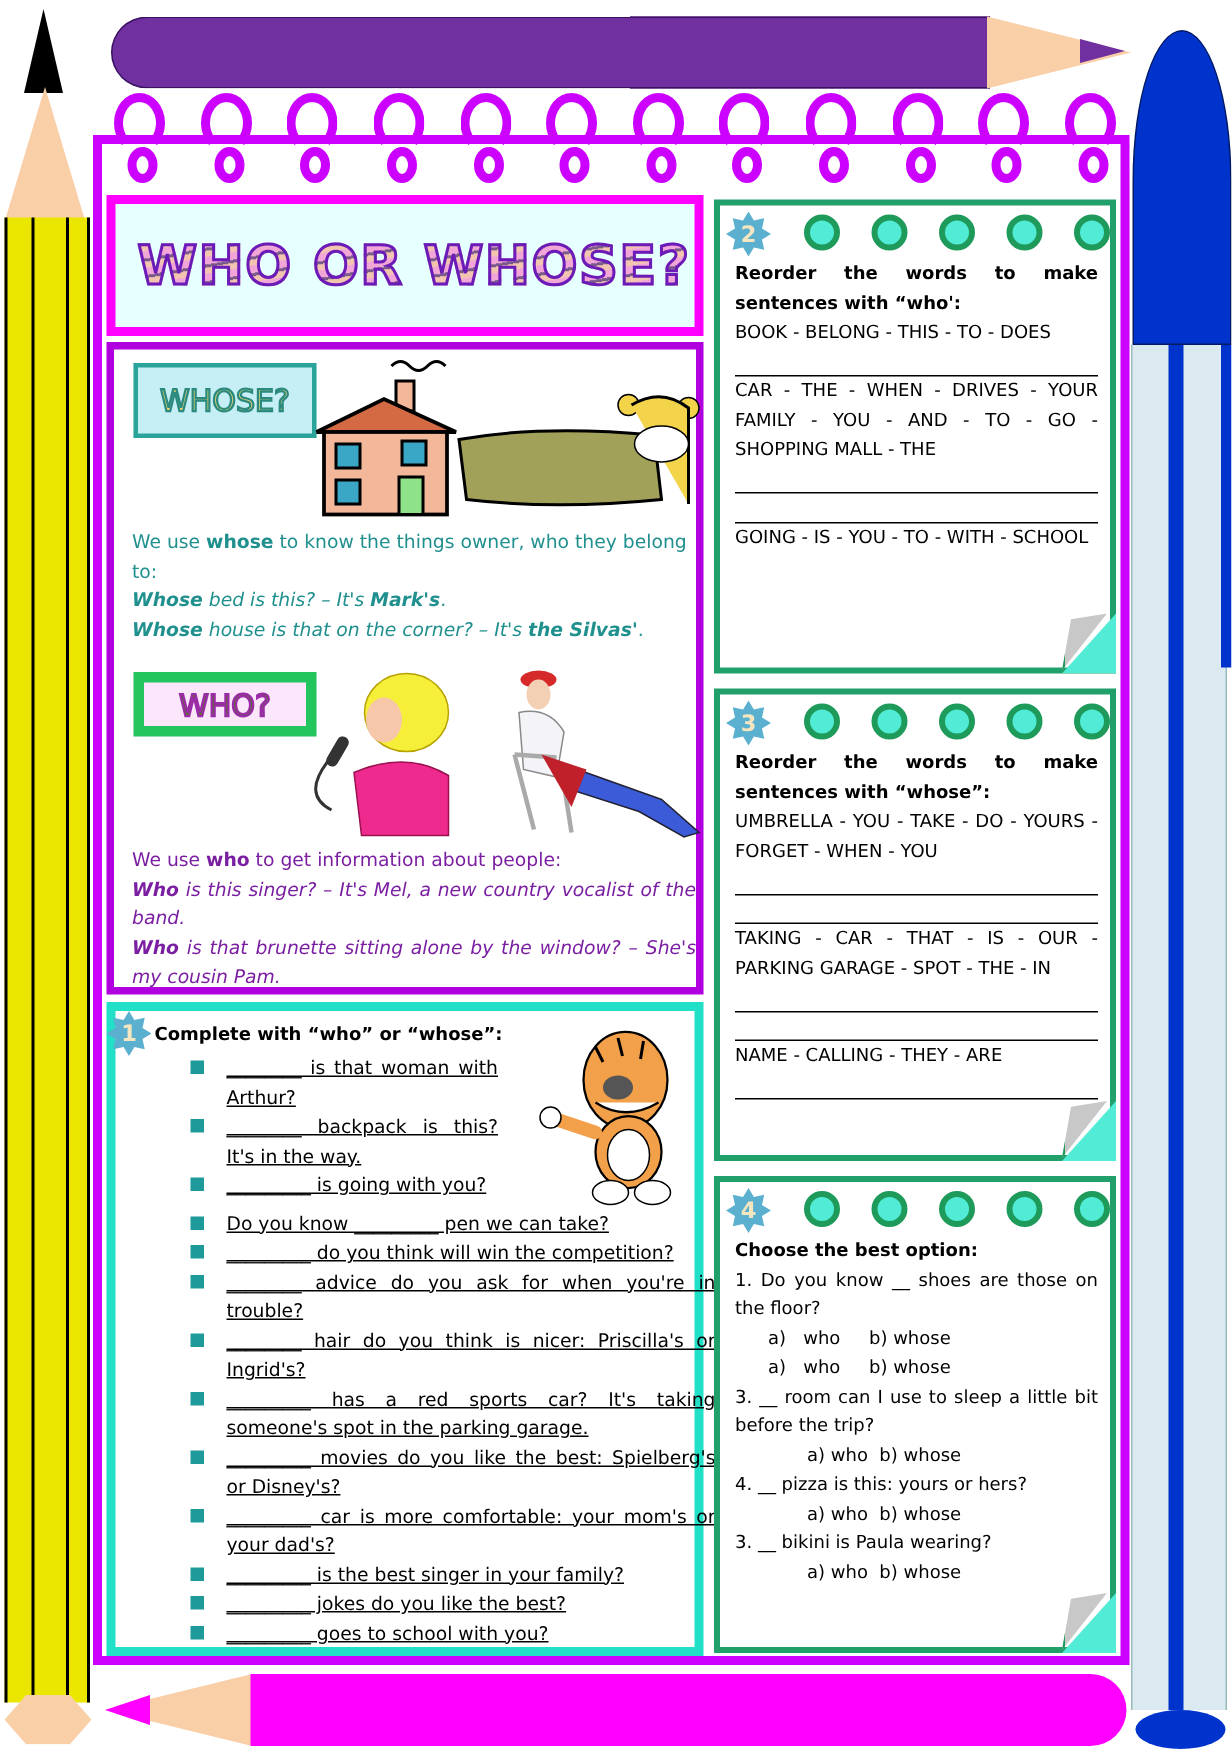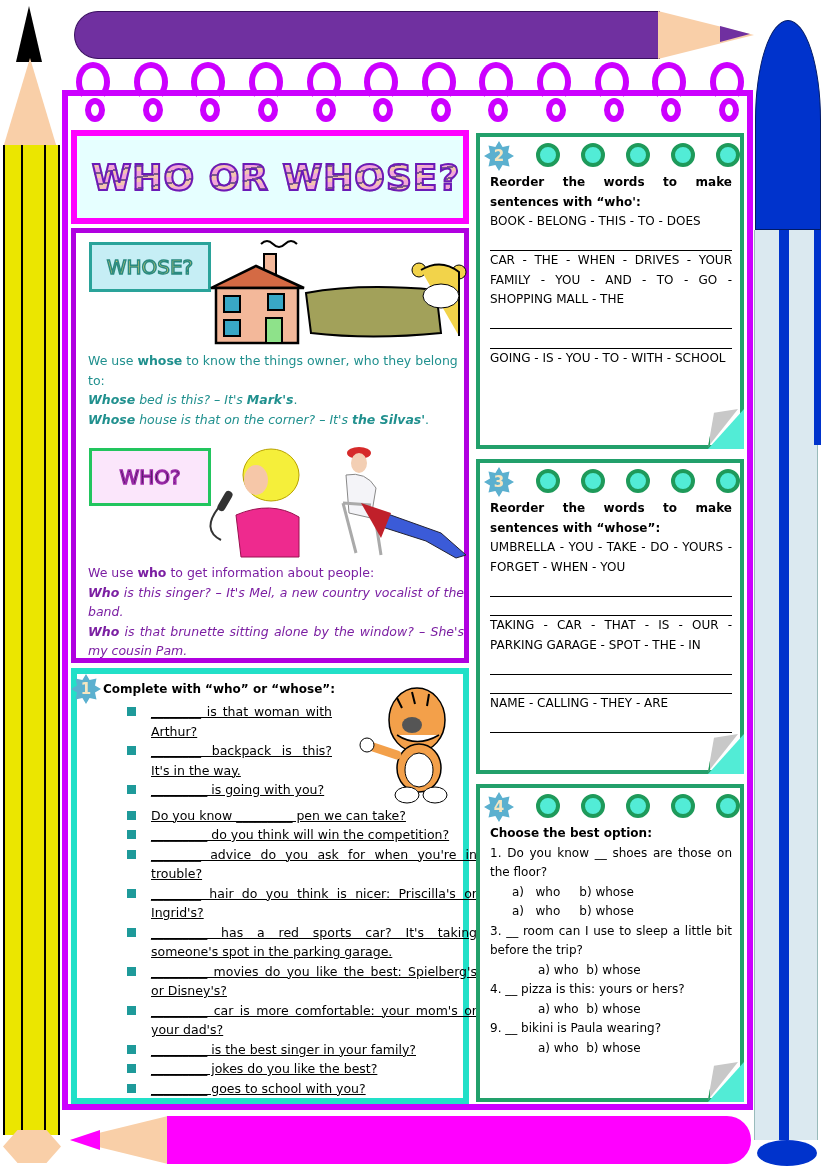--- a/index.html
+++ b/index.html
@@ -39,21 +39,21 @@
   .spiral .tail { position: absolute; left: 11px; top: 36px; width: 20px; height: 24px; border: 6px solid #cc00ff; border-radius: 50%; }
 
   
   .panel { position: absolute; background: #fff; padding-left: 12px; }
   .title-panel { left: 71px; top: 130px; width: 398px; height: 94px; border: 6px solid #ff00ff; background: #e6ffff; display: flex; align-items: center; justify-content: center; }
   .title-text { font-family: "DejaVu Sans", sans-serif; font-weight: bold; font-size: 36px; letter-spacing: 1px; color: #e88cd6; -webkit-text-stroke: 2px #6a1bb8; background: repeating-linear-gradient(170deg, #f2a6d8 0 5px, #7a5a8a 5px 7px, #f3c4b0 7px 11px); -webkit-background-clip: text; background-clip: text; color: transparent; }
 
   .grammar-panel { left: 71px; top: 228px; width: 398px; height: 435px; border: 5px solid #b000e0; }
   .label-box { position: absolute; display: flex; align-items: center; justify-content: center; font-weight: normal; font-size: 20px; }
   .whose-label { left: 13px; top: 9px; width: 122px; height: 50px; border: 3px solid #2aa39a; background: #c6eef5; color: #f6d66a; -webkit-text-stroke: 1.5px #2a8a80; }
-  .who-label { left: 13px; top: 215px; width: 122px; height: 58px; border: 3px solid #22c55e; background: #fbe6fb; color: #0f172a; -webkit-text-stroke: 1.5px #9b2aa8; }
+  .who-label { left: 13px; top: 215px; width: 122px; height: 43px; border: 7px solid #22c55e; background: #fbe6fb; color: #4d7c0f; -webkit-text-stroke: 1.5px #9b2aa8; }
 
   .illus { position: absolute; }
   .grammar-text { position: absolute; left: 12px; width: 376px; font-size: 12.5px; line-height: 19.5px; }
   .whose-text { top: 118px; color: #20908e; }
   .who-text { top: 330px; color: #7b1fa2; }
   .grammar-text b { font-weight: bold; }
   .grammar-text i { font-style: italic; }
 
   .ex1-panel { left: 71px; top: 668px; width: 398px; height: 436px; border: 6px solid #22e0c8; }
   .badge { position: absolute; width: 30px; height: 30px; background: #5bb0cf; clip-path: polygon(50% 0, 62% 20%, 85% 15%, 80% 38%, 100% 50%, 80% 62%, 85% 85%, 62% 80%, 50% 100%, 38% 80%, 15% 85%, 20% 62%, 0 50%, 20% 38%, 15% 15%, 38% 20%); display: flex; align-items: center; justify-content: center; color: #f5e6c0; font-weight: bold; font-size: 15px; }
@@ -320,18 +320,18 @@
   </div>
   <div class="card-body ex4-list">
     <div class="heading">Choose the best option:</div>
     <div class="q">1. Do you know __ shoes are those on the floor?</div>
     <div class="opt" style="white-space:pre;">a)   who     b) whose</div>
     <div class="opt" style="white-space:pre;">a)   who     b) whose</div>
     <div class="q">3. __ room can I use to sleep a little bit before the trip?</div>
     <div class="opt indent" style="white-space:pre;">a) who  b) whose</div>
     <div class="q">4. __ pizza is this: yours or hers?</div>
     <div class="opt indent" style="white-space:pre;">a) who  b) whose</div>
-    <div class="q">9. __ bikini is Paula wearing?</div>
+    <div class="q">3. __ bikini is Paula wearing?</div>
     <div class="opt indent" style="white-space:pre;">a) who  b) whose</div>
   </div>
   <div class="curl"></div>
   <div class="curl2"></div>
 </div>
 
 </body></html>

